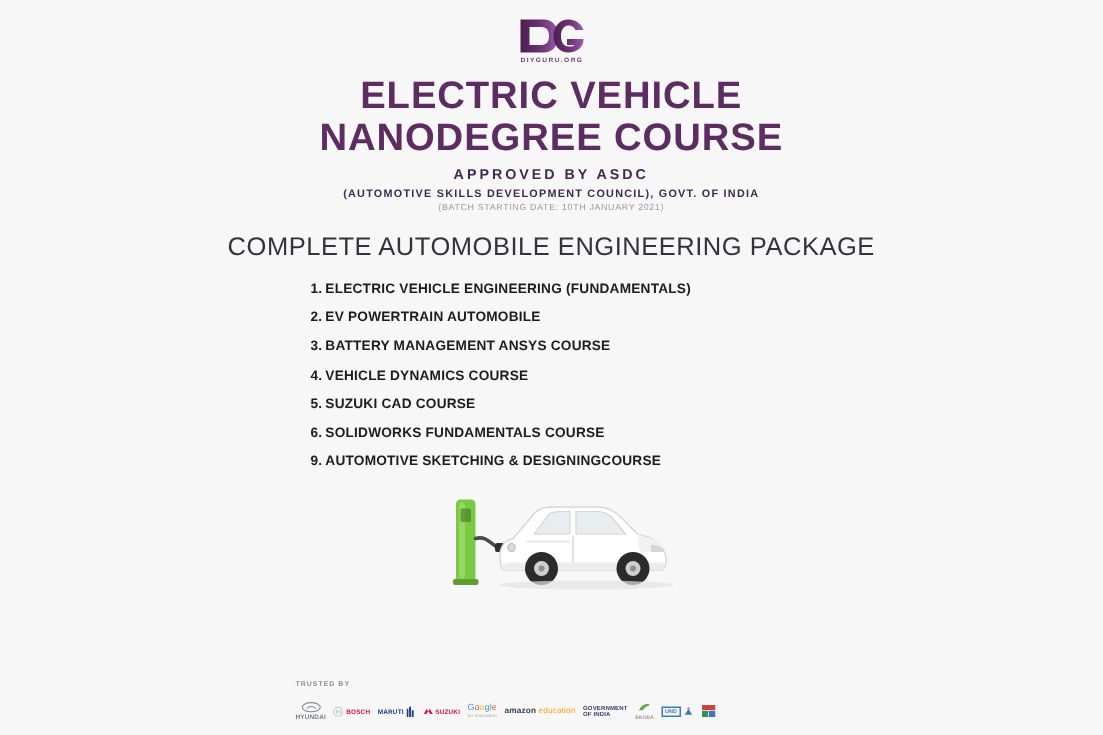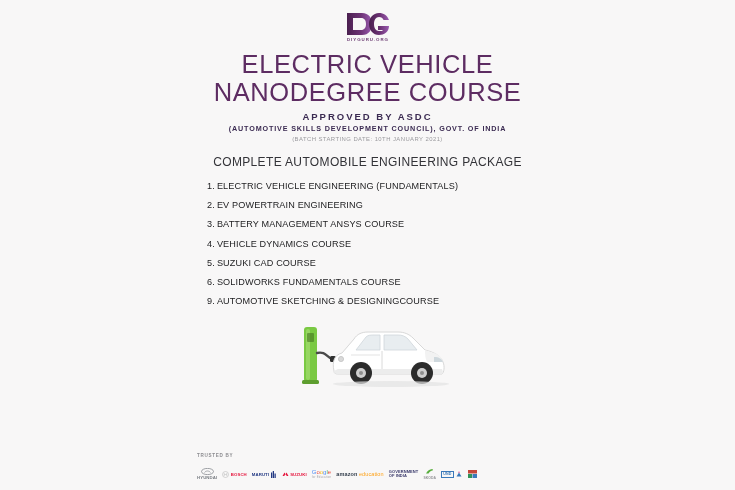--- a/index.html
+++ b/index.html
@@ -43,21 +43,21 @@
     font-weight: 700;
     margin-top: 1px;
     transform: scaleX(1.05);
   }
 
   
   .headline {
     margin-top: 9px;
     text-align: center;
     color: #5d2c62;
-    font-weight: 400;
+    font-weight: 700;
     font-size: 25.5px;
     line-height: 1.08;
     letter-spacing: 0.6px;
   }
   .headline .l2 { display: block; }
 
   .approved {
     margin-top: 5px;
     text-align: right;
     color: #3b2b52;
@@ -89,36 +89,36 @@
     color: #9a9a9e;
     font-size: 5.9px;
     letter-spacing: 0.45px;
   }
 
   
   .package-heading {
     margin-top: 13px;
     text-align: center;
     color: #333338;
-    font-size: 12px;
+    font-size: 17px;
     letter-spacing: 0.35px;
     font-weight: 400;
   }
 
   
   .course-list {
     margin-top: 12px;
     width: 100%;
     padding-left: 207px;
     box-sizing: border-box;
   }
   .course-item {
     color: #1c1c1e;
     font-size: 9.1px;
-    font-weight: 400;
+    font-weight: 700;
     letter-spacing: 0.15px;
     margin-bottom: 9.2px;
     white-space: nowrap;
   }
   .course-num { margin-right: 2px; }
 
   
   .illustration {
     margin-top: 2px;
     width: 160px;
@@ -206,21 +206,21 @@
 
   <div class="batch">(BATCH STARTING DATE: 10TH JANUARY 2021)</div>
 
   <div class="package-heading">COMPLETE AUTOMOBILE ENGINEERING PACKAGE</div>
 
   <div class="course-list">
     <div class="course-item">
       <span class="course-num">1.</span><span>ELECTRIC VEHICLE ENGINEERING (FUNDAMENTALS)</span>
     </div>
     <div class="course-item">
-      <span class="course-num">2.</span><span>EV POWERTRAIN ENGINEERING</span>
+      <span class="course-num">2.</span><span>EV POWERTRAIN AUTOMOBILE</span>
     </div>
     <div class="course-item">
       <span class="course-num">3.</span><span>BATTERY MANAGEMENT ANSYS COURSE</span>
     </div>
     <div class="course-item">
       <span class="course-num">4.</span><span>VEHICLE DYNAMICS COURSE</span>
     </div>
     <div class="course-item">
       <span class="course-num">5.</span><span>SUZUKI CAD COURSE</span>
     </div>

